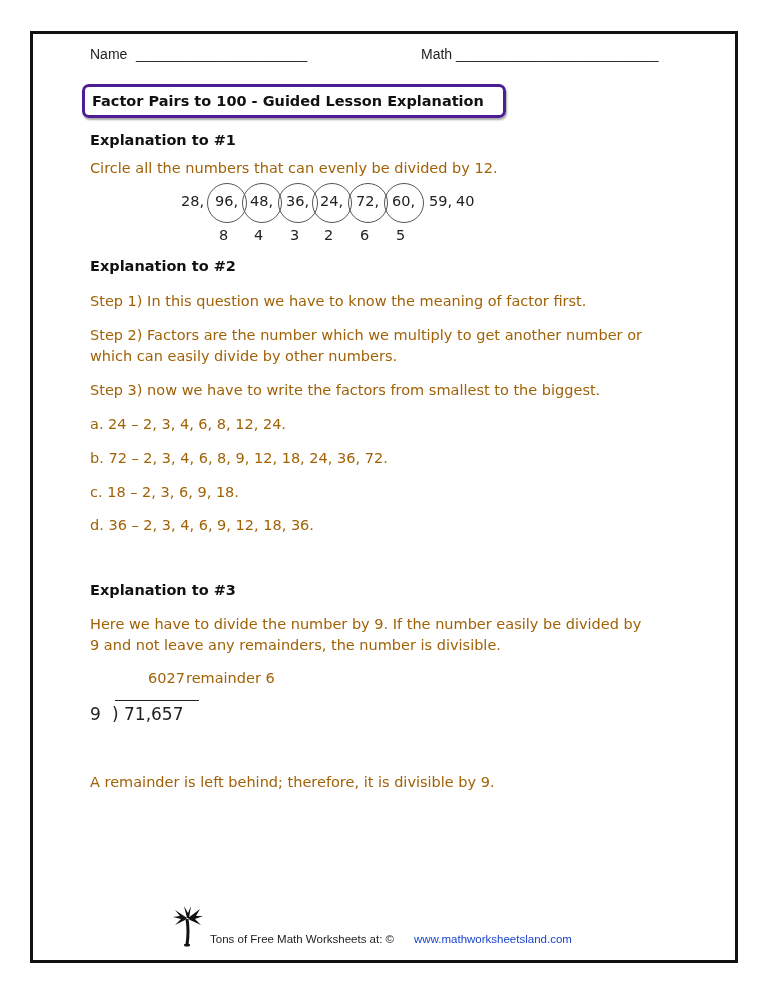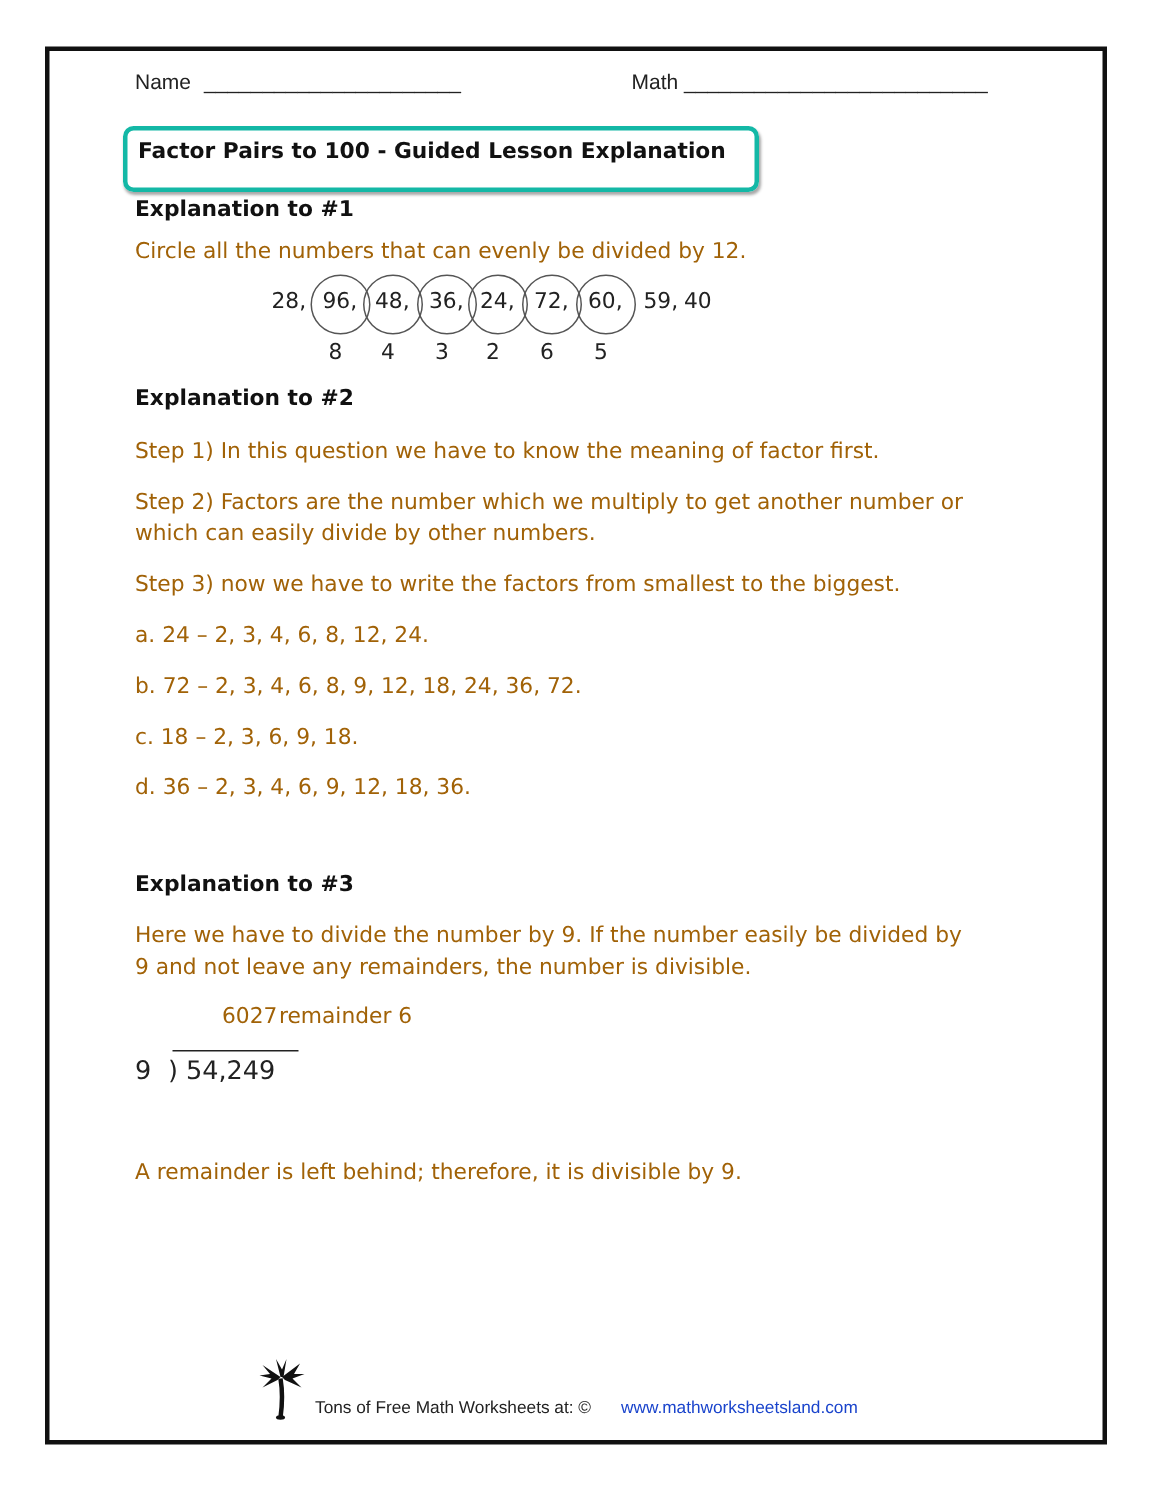--- a/index.html
+++ b/index.html
@@ -2,22 +2,22 @@
 <html><head>
   <meta charset="utf-8">
   <style>
     html, body { margin: 0; padding: 0; background: #ffffff; }
     body { width: 768px; height: 994px; position: relative; overflow: hidden;
            font-family: "DejaVu Sans", "Liberation Sans", sans-serif; color: #1a1a1a; }
     .page-border { position: absolute; left: 30px; top: 31px; width: 702px; height: 926px;
                    border: 3px solid #111; box-sizing: content-box; }
     .abs { position: absolute; white-space: nowrap; }
     .hdr { font-family: "Liberation Sans", sans-serif; font-size: 14px; color: #222; }
-    .title-box { position: absolute; left: 82px; top: 84px; width: 424px; height: 44px;
-                 border: 3px solid #14b8a6; border-radius: 7px; box-sizing: border-box;
+    .title-box { position: absolute; left: 82px; top: 84px; width: 424px; height: 34px;
+                 border: 3px solid #4c1d95; border-radius: 7px; box-sizing: border-box;
                  box-shadow: 1px 2px 2px rgba(0,0,0,0.35); }
     .title-text { position: absolute; left: 7px; top: 6px; font-weight: bold; font-size: 14.5px; color: #111; }
     .h { font-weight: bold; font-size: 14.5px; color: #111; }
     .p { font-size: 14.5px; color: #a16207; }
     .circle { position: absolute; width: 40px; height: 40px; border: 1.3px solid #555;
               border-radius: 50%; box-sizing: border-box; }
     .num { position: absolute; font-size: 14.5px; color: #222; }
     .vinc { position: absolute; left: 115px; top: 700px; width: 84px; height: 0;
             border-top: 1.5px solid #222; }
     .div-line { font-size: 17px; color: #222; }
@@ -77,21 +77,21 @@
 
 <span class="abs h" style="left:90px; top:582px;">Explanation to #3</span>
 <span class="abs p" style="left:90px; top:616px;">Here we have to divide the number by 9. If the number easily be divided by</span>
 <span class="abs p" style="left:90px; top:637px;">9 and not leave any remainders, the number is divisible.</span>
 
 <span class="abs p" style="left:148px; top:670px;">6027</span>
 <span class="abs p" style="left:186px; top:670px;">remainder 6</span>
 <div class="vinc"></div>
 <span class="abs div-line" style="left:90px; top:704px;">9</span>
 <span class="abs div-line" style="left:112px; top:704px;">)</span>
-<span class="abs div-line" style="left:124px; top:704px;">54,249</span>
+<span class="abs div-line" style="left:124px; top:704px;">71,657</span>
 
 <span class="abs p" style="left:90px; top:774px;">A remainder is left behind; therefore, it is divisible by 9.</span>
 
 <span class="abs" style="left:172px; top:905px; width:32px; height:42px;">
   <svg width="32" height="42" viewBox="0 0 32 42">
     <path d="M15 14 Q17 26 15 40" stroke="#111" stroke-width="3" fill="none"></path>
     <path d="M15 13 L3 5 L8 11 L1 12 L9 14 L3 20 L13 15 Z" fill="#111"></path>
     <path d="M16 13 L28 4 L24 11 L31 11 L23 14 L29 20 L18 15 Z" fill="#111"></path>
     <path d="M15 13 L12 1 L16 8 L19 1 L17 13 Z" fill="#111"></path>
     <ellipse cx="15" cy="40" rx="3" ry="1.5" fill="#111"></ellipse>

